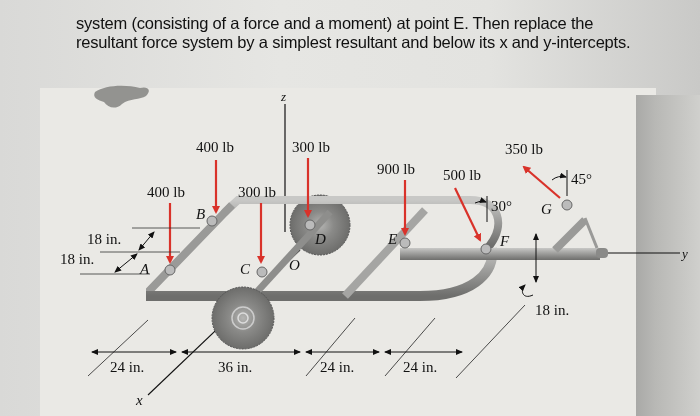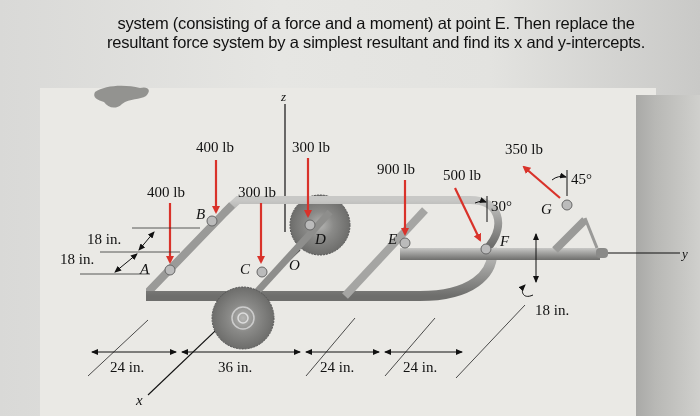--- a/index.html
+++ b/index.html
@@ -10,39 +10,39 @@
     font-family: "Liberation Serif", serif;
   }
   .question {
     position: absolute; left: 36px; top: 14px; width: 640px;
     font-family: "Liberation Sans", sans-serif;
     font-size: 16.5px; line-height: 19px; color: #111;
     letter-spacing: -0.2px;
   }
   .question .qnum { font-weight: bold; }
   .question .line { display: block; white-space: nowrap; }
-  .question .indent { padding-left: 40px; text-align: center; }
+  .question .indent { padding-left: 40px; }
   .figure-panel {
     position: absolute; left: 40px; top: 88px; width: 616px; height: 328px;
     background: #eae9e5;
   }
   .right-shade {
     position: absolute; left: 636px; top: 95px; width: 64px; height: 321px;
     background: linear-gradient(90deg, #a9a9a7 0%, #b8b8b5 30%, #d0d0cd 100%);
   }
   svg.diagram { position: absolute; left: 0; top: 0; }
   .lbl { font-family: "Liberation Serif", serif; font-size: 15px; fill: #111; }
   .pt  { font-family: "Liberation Serif", serif; font-style: italic; font-size: 15px; fill: #111; }
 </style>
 </head>
 <body>
 
 <div class="question">
   <span class="line indent">system (consisting of a force and a moment) at point E. Then replace the</span>
-  <span class="line indent">resultant force system by a simplest resultant and find its x and y-intercepts.</span>
+  <span class="line indent">resultant force system by a simplest resultant and below its x and y-intercepts.</span>
 </div>
 
 <div class="figure-panel"></div>
 <div class="right-shade"></div>
 
 <svg class="diagram" width="700" height="416" viewBox="0 0 700 416">
   <defs>
     <marker id="redhead" markerWidth="8" markerHeight="8" refX="6" refY="4" orient="auto" markerUnits="userSpaceOnUse">
       <path d="M0,0 L8,4 L0,8 Z" fill="#d9322a"></path>
     </marker>

